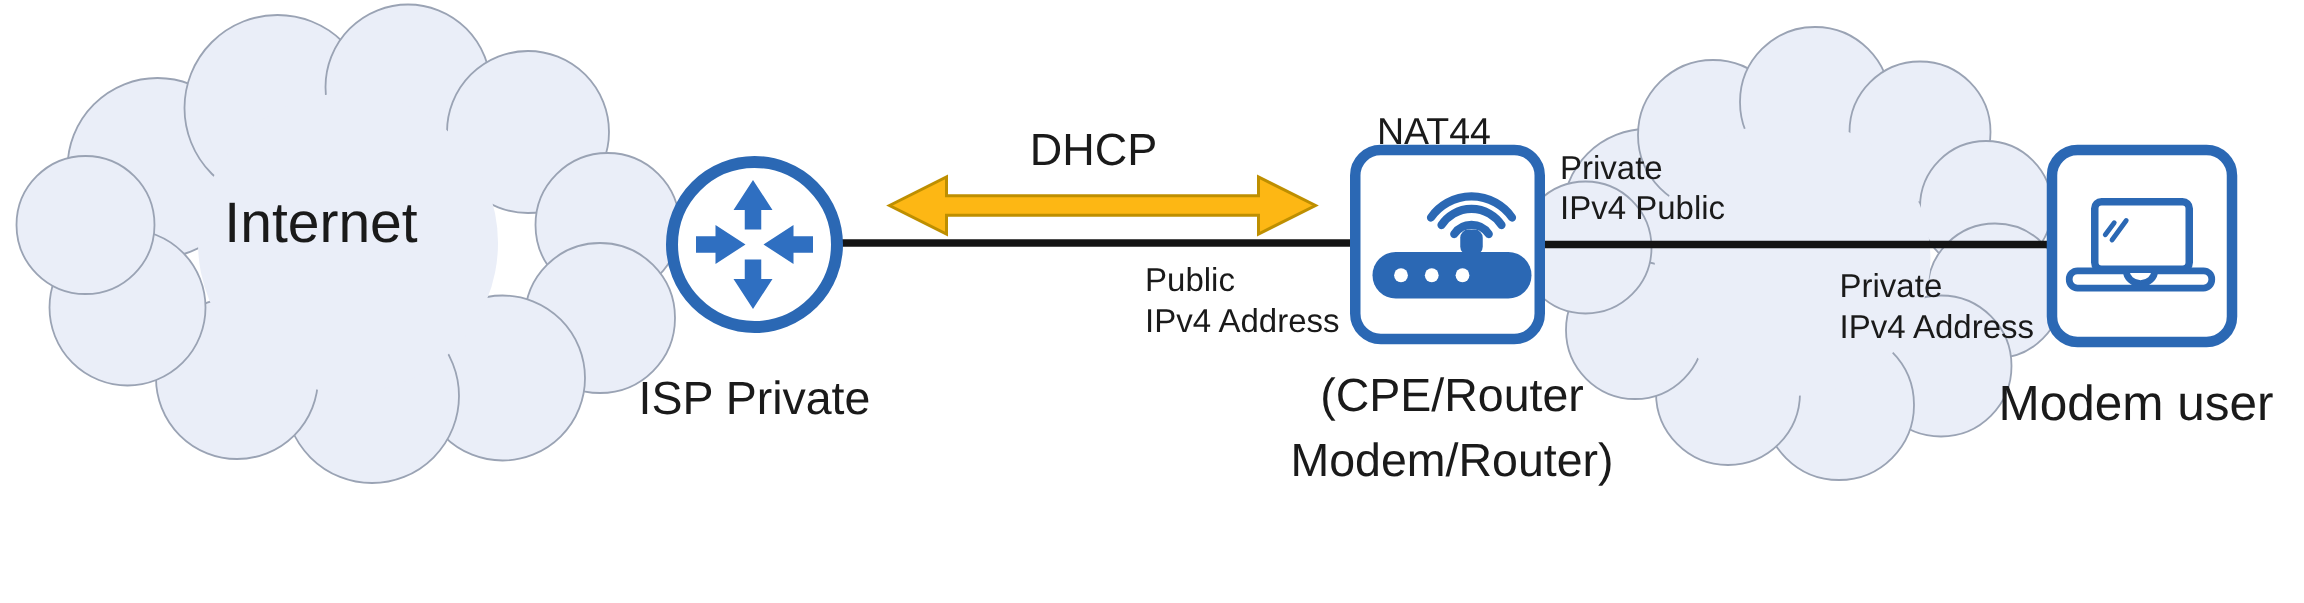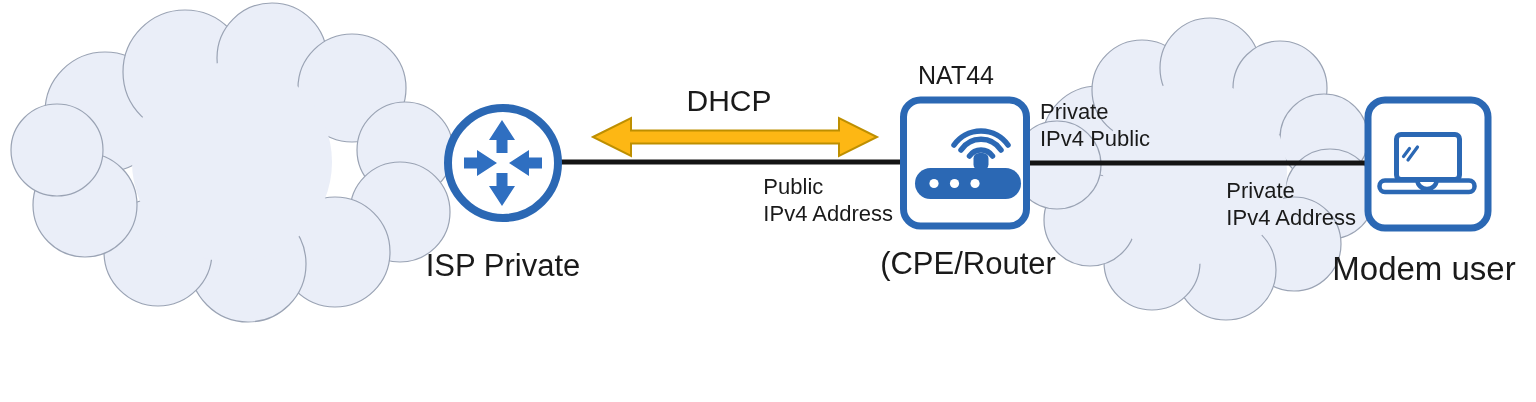--- a/index.html
+++ b/index.html
@@ -100,36 +100,38 @@
         <rect x="1396.5" y="134.5" width="63" height="45" rx="4.5" fill="#ffffff" stroke="#2B68B4" stroke-width="5"></rect>
         <g stroke="#2B68B4" stroke-width="3.2" stroke-linecap="round">
           <path d="M1403.5,156.5 L1409.5,148.5" fill="none"></path>
           <path d="M1408,160 L1417.5,147" fill="none"></path>
         </g>
         <path d="M1385,180.5 H1417.5 a 9.5 8.5 0 0 0 19 0 H1469 a 5.5 5.5 0 0 1 5.5 5.5 v 0.5 a 5.5 5.5 0 0 1 -5.5 5.5 H1385 a 5.5 5.5 0 0 1 -5.5 -5.5 v -0.5 a 5.5 5.5 0 0 1 5.5 -5.5 Z" fill="#ffffff" stroke="#2B68B4" stroke-width="4.5" stroke-linejoin="round"></path>
       </g>
     </g>
   </svg>
 
+  <div class="label lbl-internet center-xy" style="left:214px; top:150px;">Internet</div>
 
   <div class="label lbl-node center-x" style="left:503px; top:244px;">
     <div>ISP Private</div>
   </div>
 
   <div class="label lbl-dhcp center-x" style="left:729px; top:84px;">DHCP</div>
 
   <div class="label lbl-small align-right" style="right:643px; top:173px;">
     <div>Public</div>
     <div>IPv4 Address</div>
   </div>
 
-  <div class="label lbl-nat44 center-x" style="left:956px; top:61px;">NAT44</div>
+  <div class="label lbl-nat44 center-x" style="left:956px; top:74px;">NAT44</div>
 
   <div class="label lbl-node center-x" style="left:968px; top:242px;">
     <div>(CPE/Router</div>
+    <div>Modem/Router)</div>
   </div>
 
   <div class="label lbl-small" style="left:1040px; top:98px;">
     <div>Private</div>
     <div>IPv4 Public</div>
   </div>
 
   <div class="label lbl-small align-right" style="right:180px; top:177px;">
     <div>Private</div>
     <div>IPv4 Address</div>

